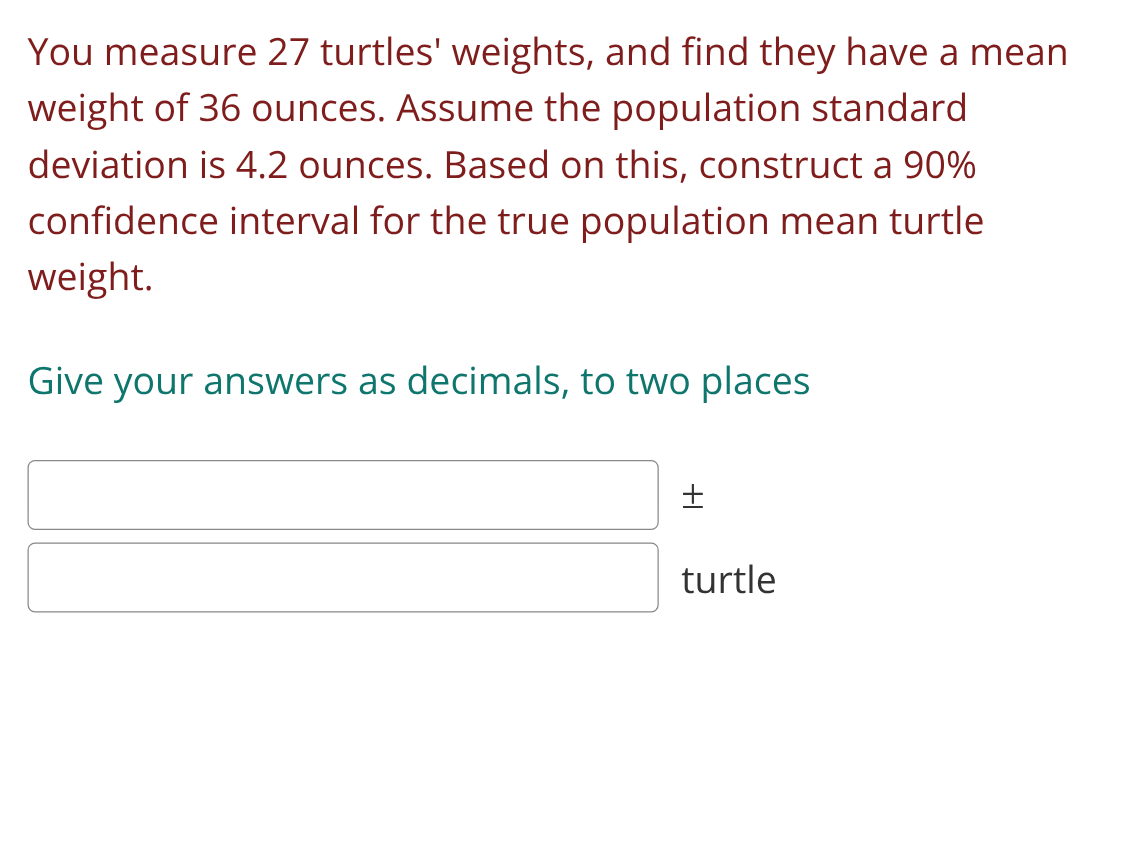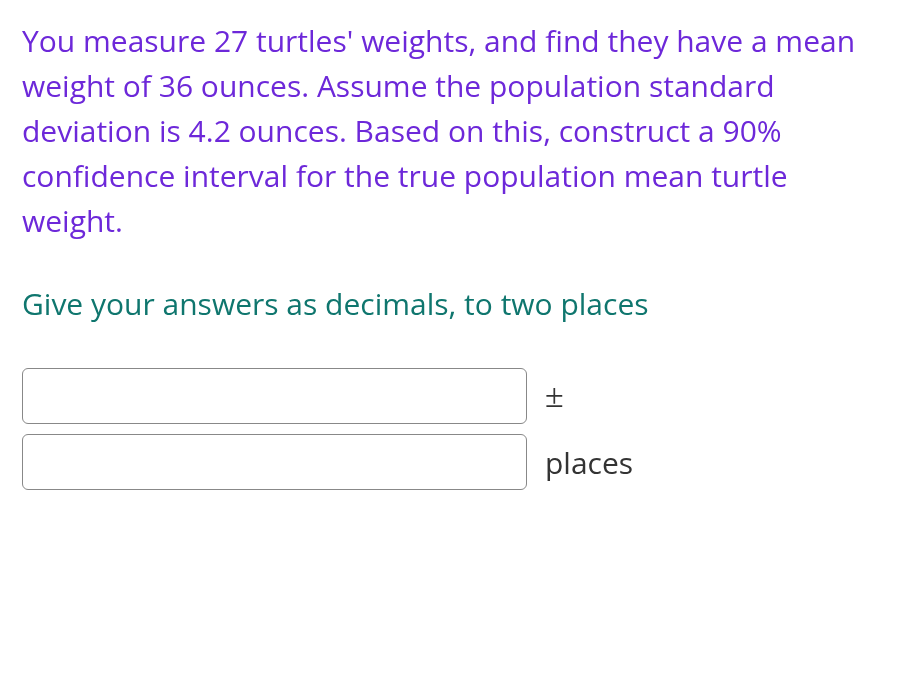--- a/index.html
+++ b/index.html
@@ -10,21 +10,21 @@
     body {
       font-family: 'Open Sans', 'Segoe UI', Arial, sans-serif;
       background: #ffffff;
       padding: 18px 22px;
       width: 912px;
       color: #333333;
     }
     .question-text {
       font-size: 30px;
       line-height: 1.5;
-      color: #6d28d9;
+      color: #7f1d1d;
       margin-bottom: 38px;
     }
     .instruction-text {
       font-size: 30px;
       line-height: 1.5;
       color: #0f766e;
       margin-bottom: 42px;
     }
     .answer-row {
       display: flex;
@@ -58,14 +58,14 @@
 
 <div class="instruction-text">Give your answers as decimals, to two places</div>
 
 <div class="answer-row">
   <input type="text" class="answer-input" value="" style="">
   <span class="suffix-text plus-minus">±</span>
 </div>
 
 <div class="answer-row">
   <input type="text" class="answer-input" value="" style="">
-  <span class="suffix-text">places</span>
+  <span class="suffix-text">turtle</span>
 </div>
 
 </body></html>

